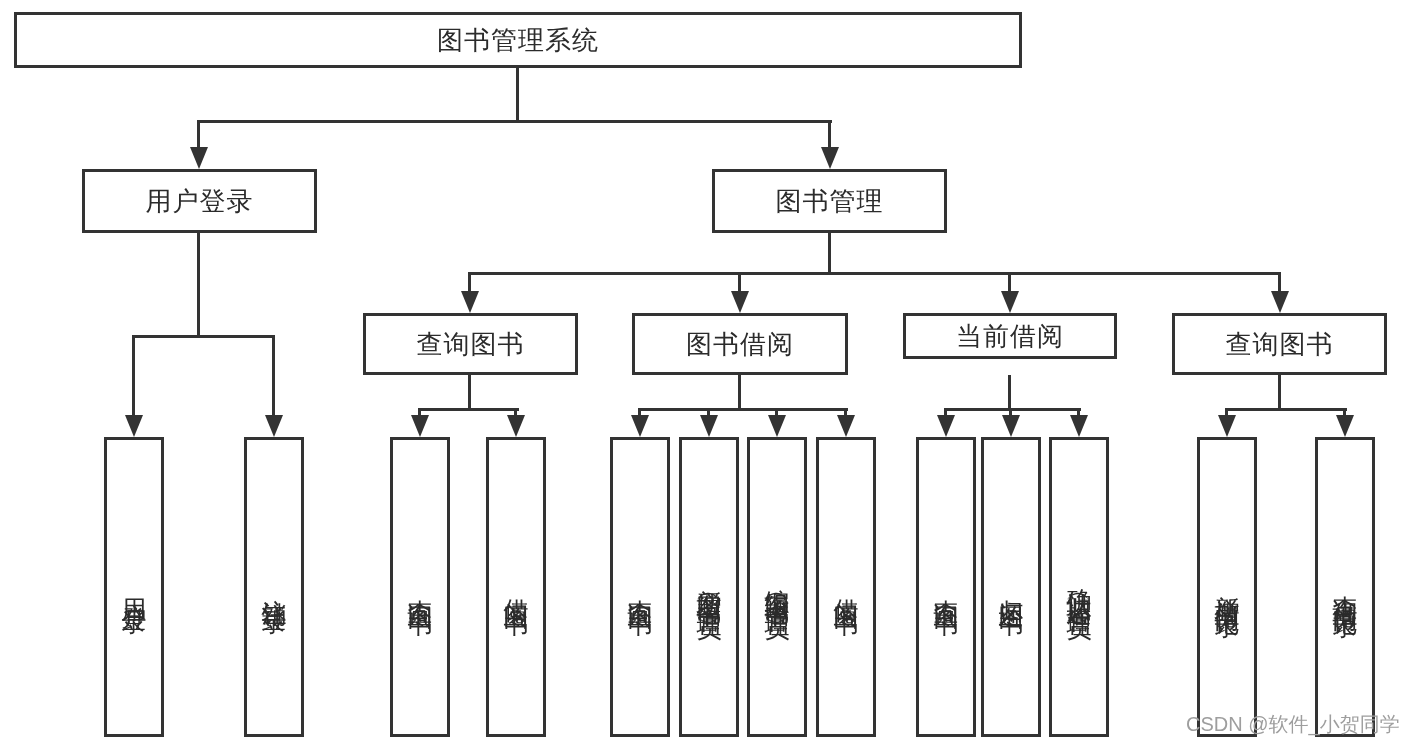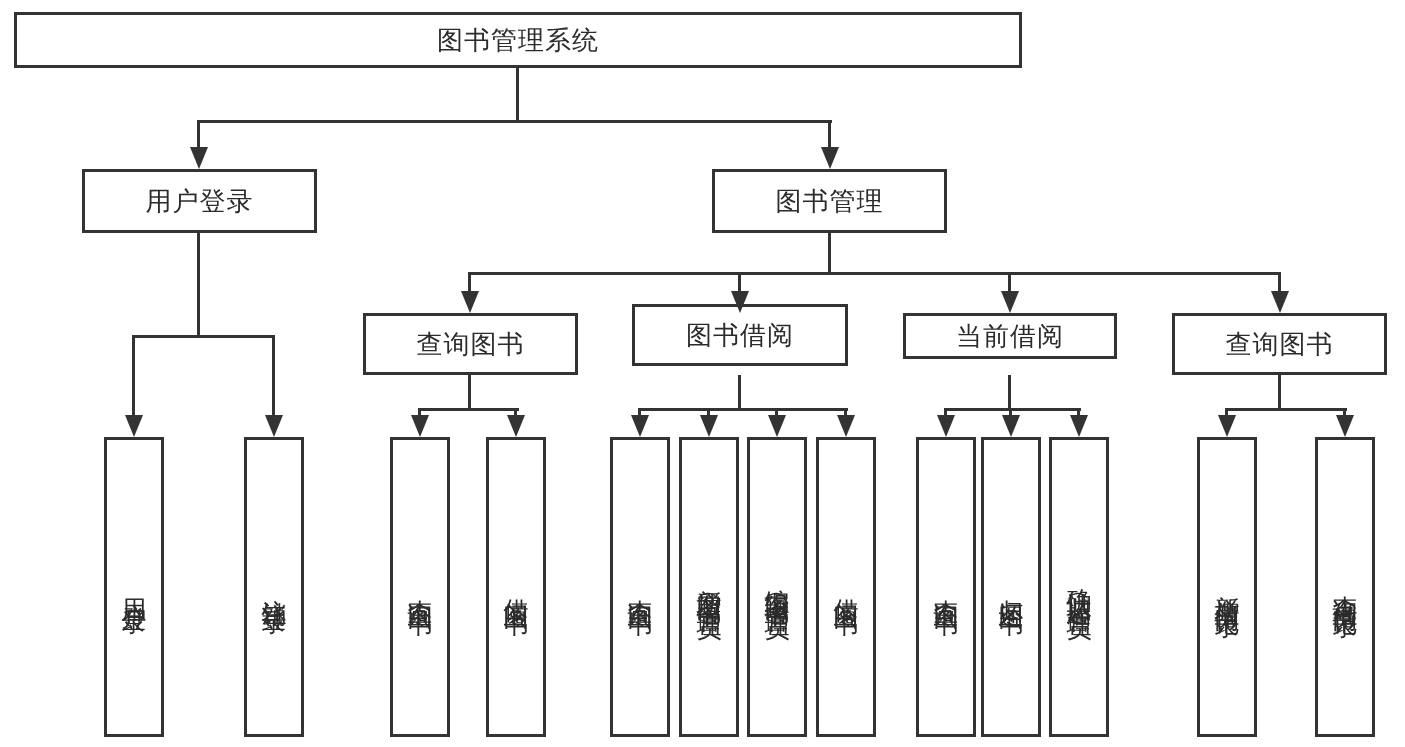--- a/index.html
+++ b/index.html
@@ -66,21 +66,21 @@
   <div class="node h" style="left:82px;top:169px;width:235px;height:64px">
     <span class="lbl">用户登录</span>
   </div>
   <div class="node h" style="left:712px;top:169px;width:235px;height:64px">
     <span class="lbl">图书管理</span>
   </div>
 
   <div class="node h" style="left:363px;top:313px;width:215px;height:62px">
     <span class="lbl">查询图书</span>
   </div>
-  <div class="node h" style="left:632px;top:304px;width:216px;height:62px">
+  <div class="node h" style="left:632px;top:313px;width:216px;height:62px">
     <span class="lbl">图书借阅</span>
   </div>
   <div class="node h" style="left:903px;top:313px;width:214px;height:46px">
     <span class="lbl">当前借阅</span>
   </div>
   <div class="node h" style="left:1172px;top:313px;width:215px;height:62px">
     <span class="lbl">查询图书</span>
   </div>
 
   <div class="node v" style="left:104px;top:437px;width:60px;height:300px">
@@ -179,14 +179,15 @@
   <div class="vline" style="left:1077px;top:408px;height:7px"></div>
   <div class="ahead" style="left:1070px;top:415px"></div>
 
   <div class="vline" style="left:1278px;top:375px;height:33px"></div>
   <div class="hline" style="left:1225px;top:408px;width:122px"></div>
   <div class="vline" style="left:1225px;top:408px;height:7px"></div>
   <div class="ahead" style="left:1218px;top:415px"></div>
   <div class="vline" style="left:1343px;top:408px;height:7px"></div>
   <div class="ahead" style="left:1336px;top:415px"></div>
 
+  <div class="watermark">CSDN @软件_小贺同学</div>
 
 </div>
 
 </body></html>

